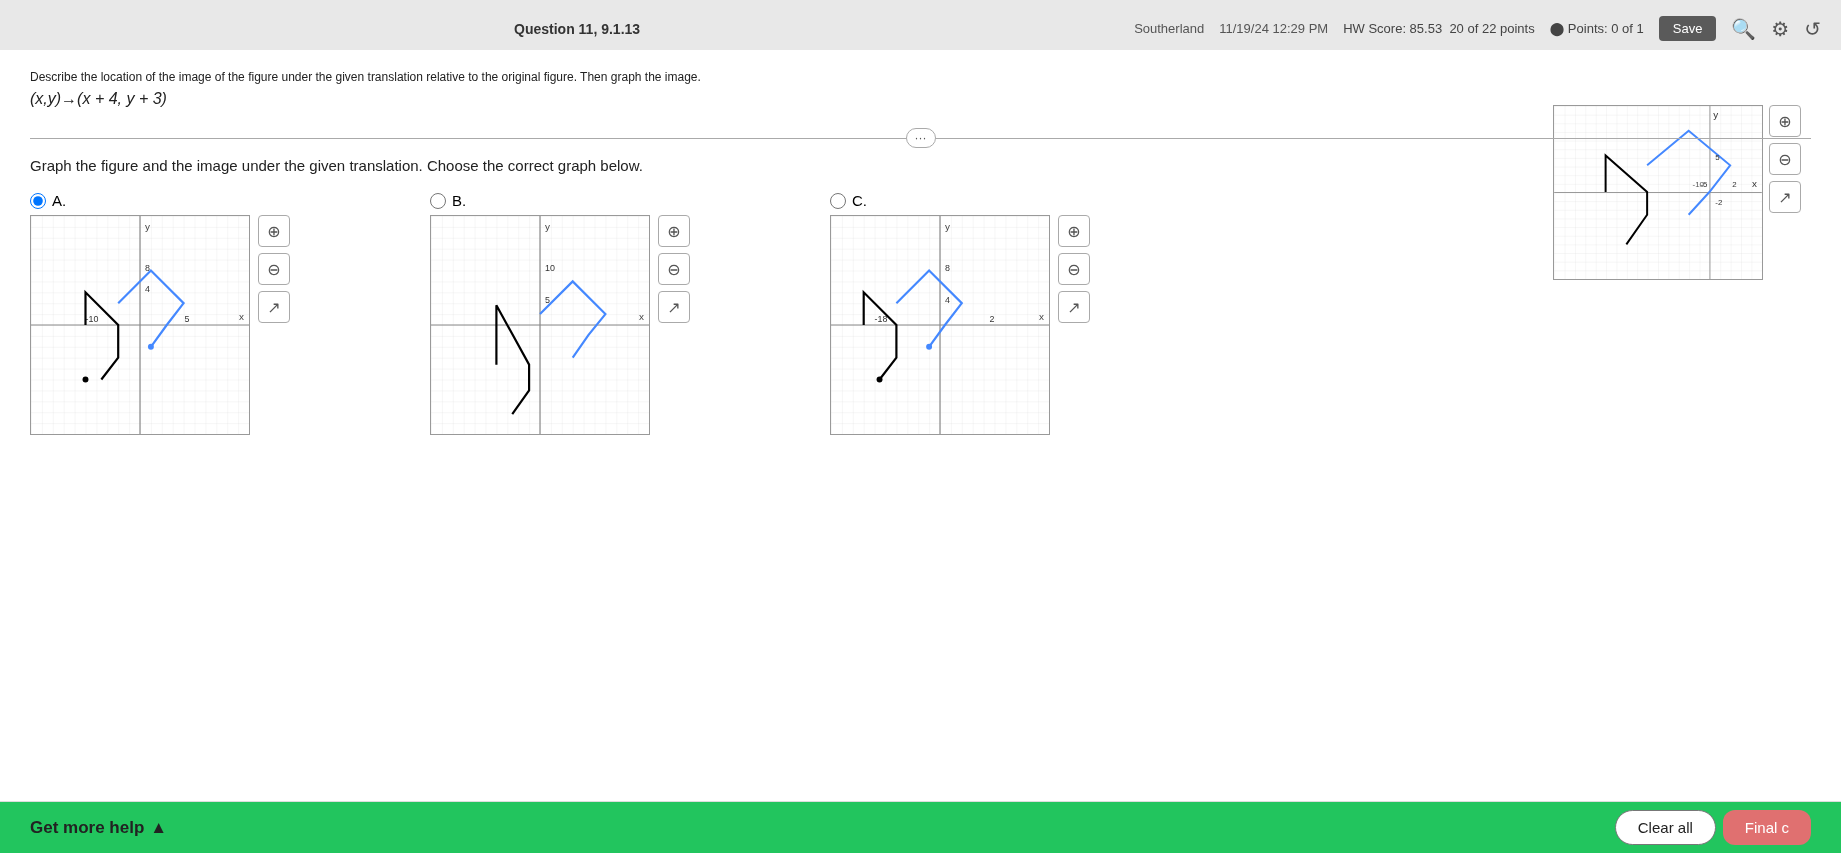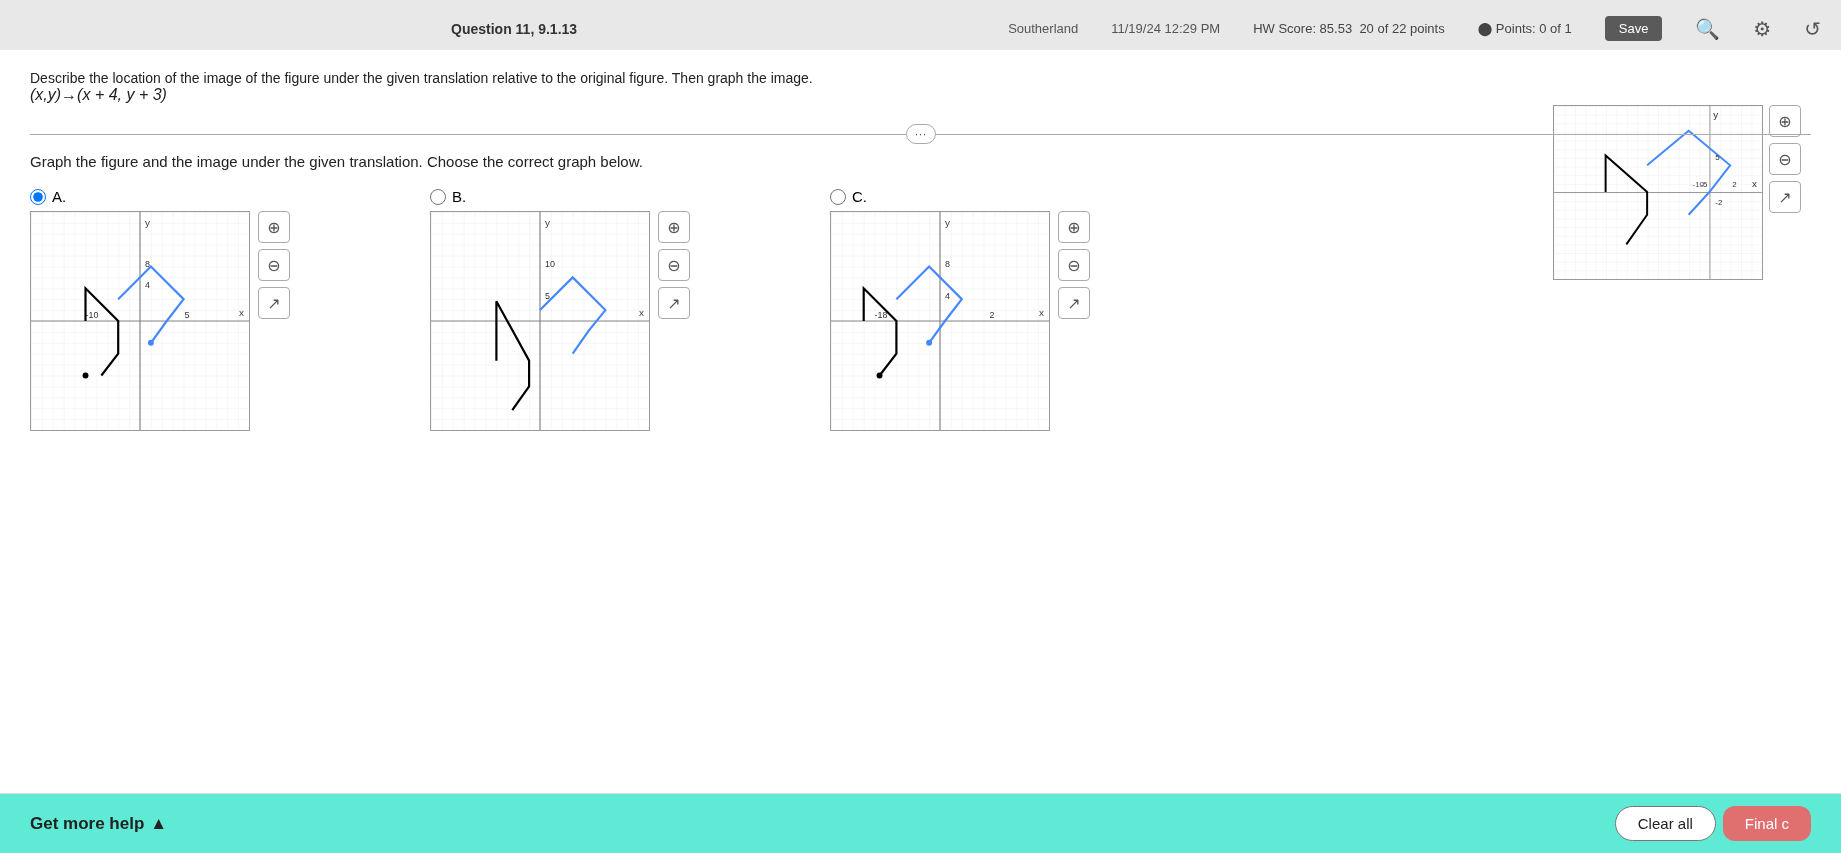--- a/index.html
+++ b/index.html
@@ -28,21 +28,21 @@
 
     .top-bar-center {
       display: flex;
       flex-direction: column;
       align-items: center;
     }
 
     .top-bar-right {
       display: flex;
       align-items: center;
-      gap: 33px;
+      gap: 15px;
       font-size: 13px;
     }
 
     .save-btn {
       background: #5a5a5a;
       color: #ffffff;
       border: none;
       padding: 5px 14px;
       border-radius: 4px;
       cursor: pointer;
@@ -53,22 +53,23 @@
       position: absolute;
       top: 50px;
       left: 0;
       right: 0;
       bottom: 0;
       background: white;
       padding: 20px 30px;
     }
 
     .question-text {
-      font-size: 14px;
+      font-size: 12px;
       color: #222;
+      margin-bottom: 6px;
     }
 
     .translation-formula {
       font-size: 16px;
       color: #222;
       font-style: italic;
       margin-bottom: 10px;
     }
 
     .divider {
@@ -160,22 +161,22 @@
       justify-content: center;
       font-size: 16px;
       color: #555;
     }
 
     .bottom-bar {
       position: absolute;
       bottom: 0;
       left: 0;
       right: 0;
-      height: 60px;
-      background: #5eead4;
+      height: 52px;
+      background: #22c55e;
       border-top: 1px solid #ddd;
       display: flex;
       align-items: center;
       justify-content: space-between;
       padding: 0 30px;
     }
 
     .get-more-help {
       font-size: 17px;
       font-weight: bold;

